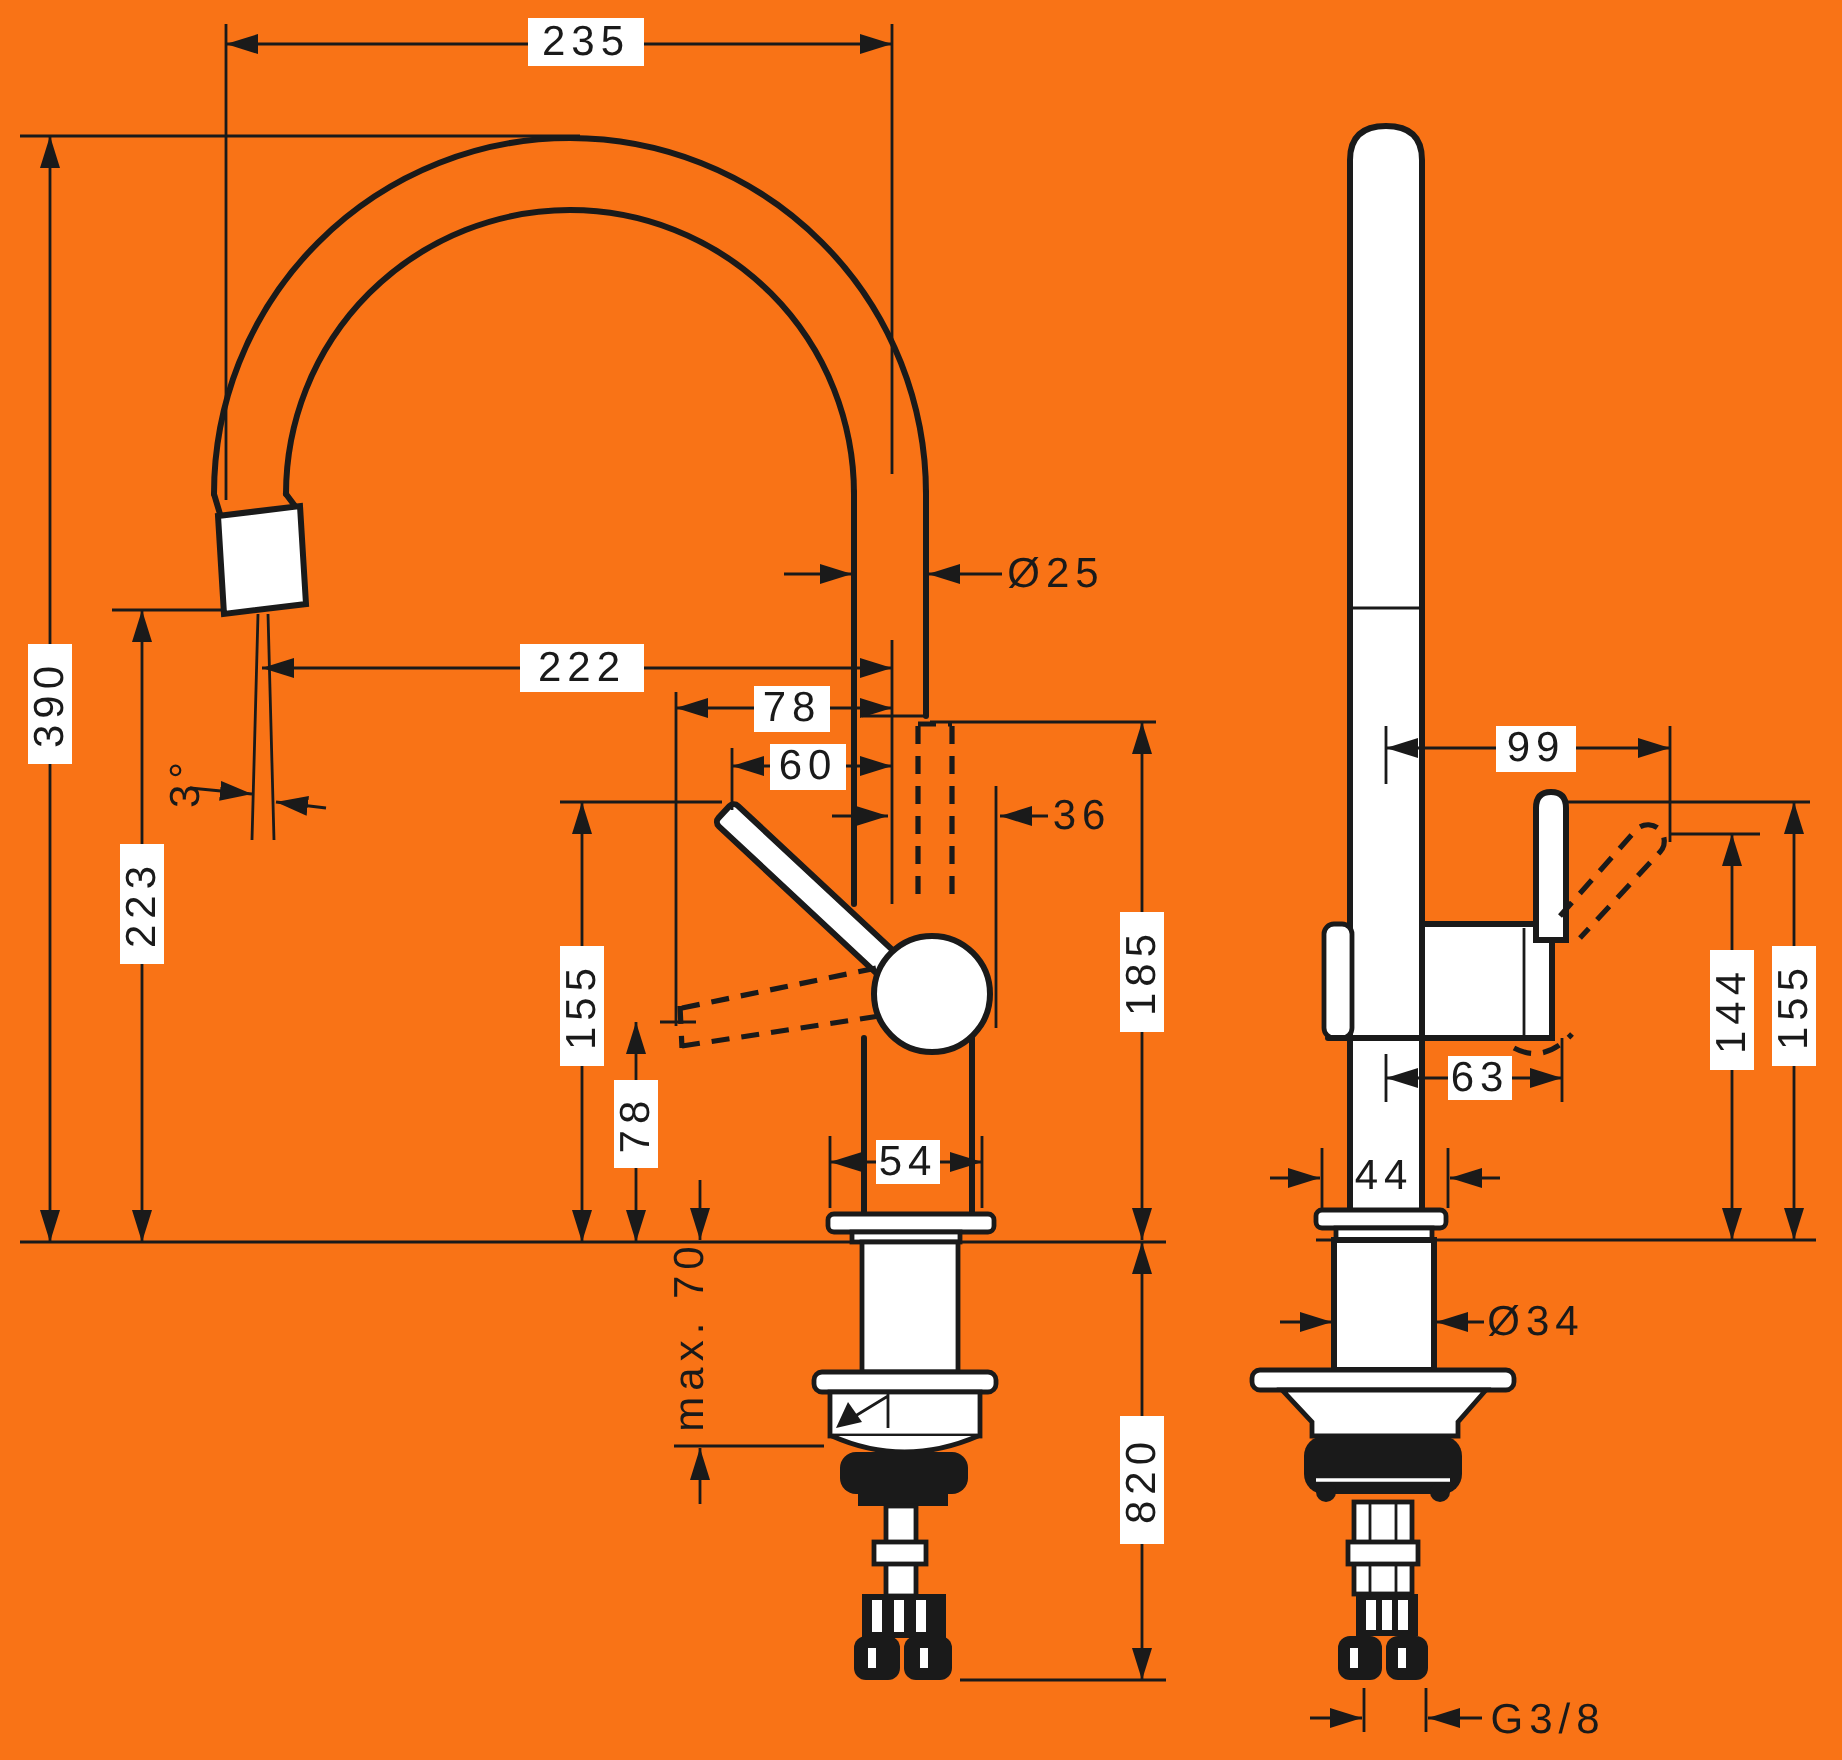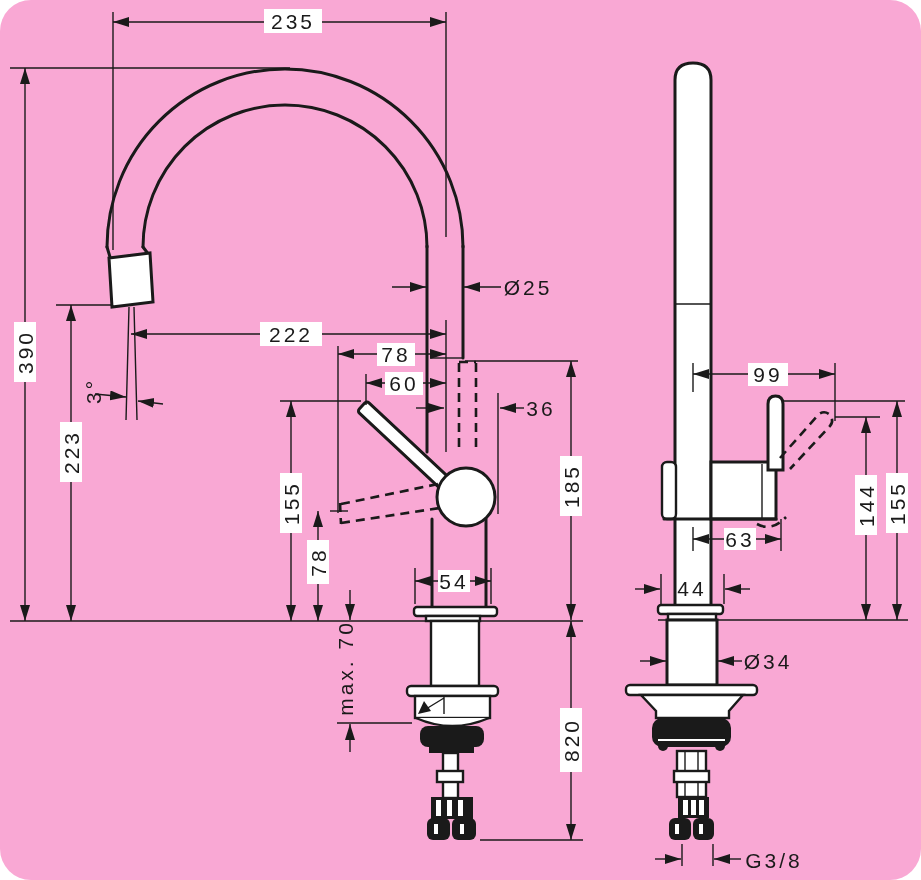--- a/index.html
+++ b/index.html
@@ -1,16 +1,16 @@
 <!DOCTYPE html>
 <html><head>
 <meta charset="utf-8">
 <style>
   html,body{margin:0;padding:0;background:#ffffff;}
-  .stage{width:921px;height:880px;background:#f9a8d4;position:relative;overflow:hidden;border-radius:31px;}
+  .stage{width:921px;height:880px;background:#f97316;position:relative;overflow:hidden;}
   svg{display:block;}
   text{font-family:"Liberation Sans","DejaVu Sans",sans-serif;font-size:21px;fill:#1a1a1a;letter-spacing:3px;}
   .thin{stroke:#1a1a1a;stroke-width:1.4;fill:none;}
   .obj{stroke:#1a1a1a;stroke-width:3;fill:none;stroke-linecap:round;}
   .objw{stroke:#1a1a1a;stroke-width:3;fill:#ffffff;}
   .obj2{stroke:#1a1a1a;stroke-width:2.4;fill:#ffffff;}
   .dash{stroke:#1a1a1a;stroke-width:2.6;fill:none;stroke-dasharray:9 6;}
   .blk{fill:#1a1a1a;stroke:none;}
   .wr{fill:#ffffff;stroke:none;}
 </style>

